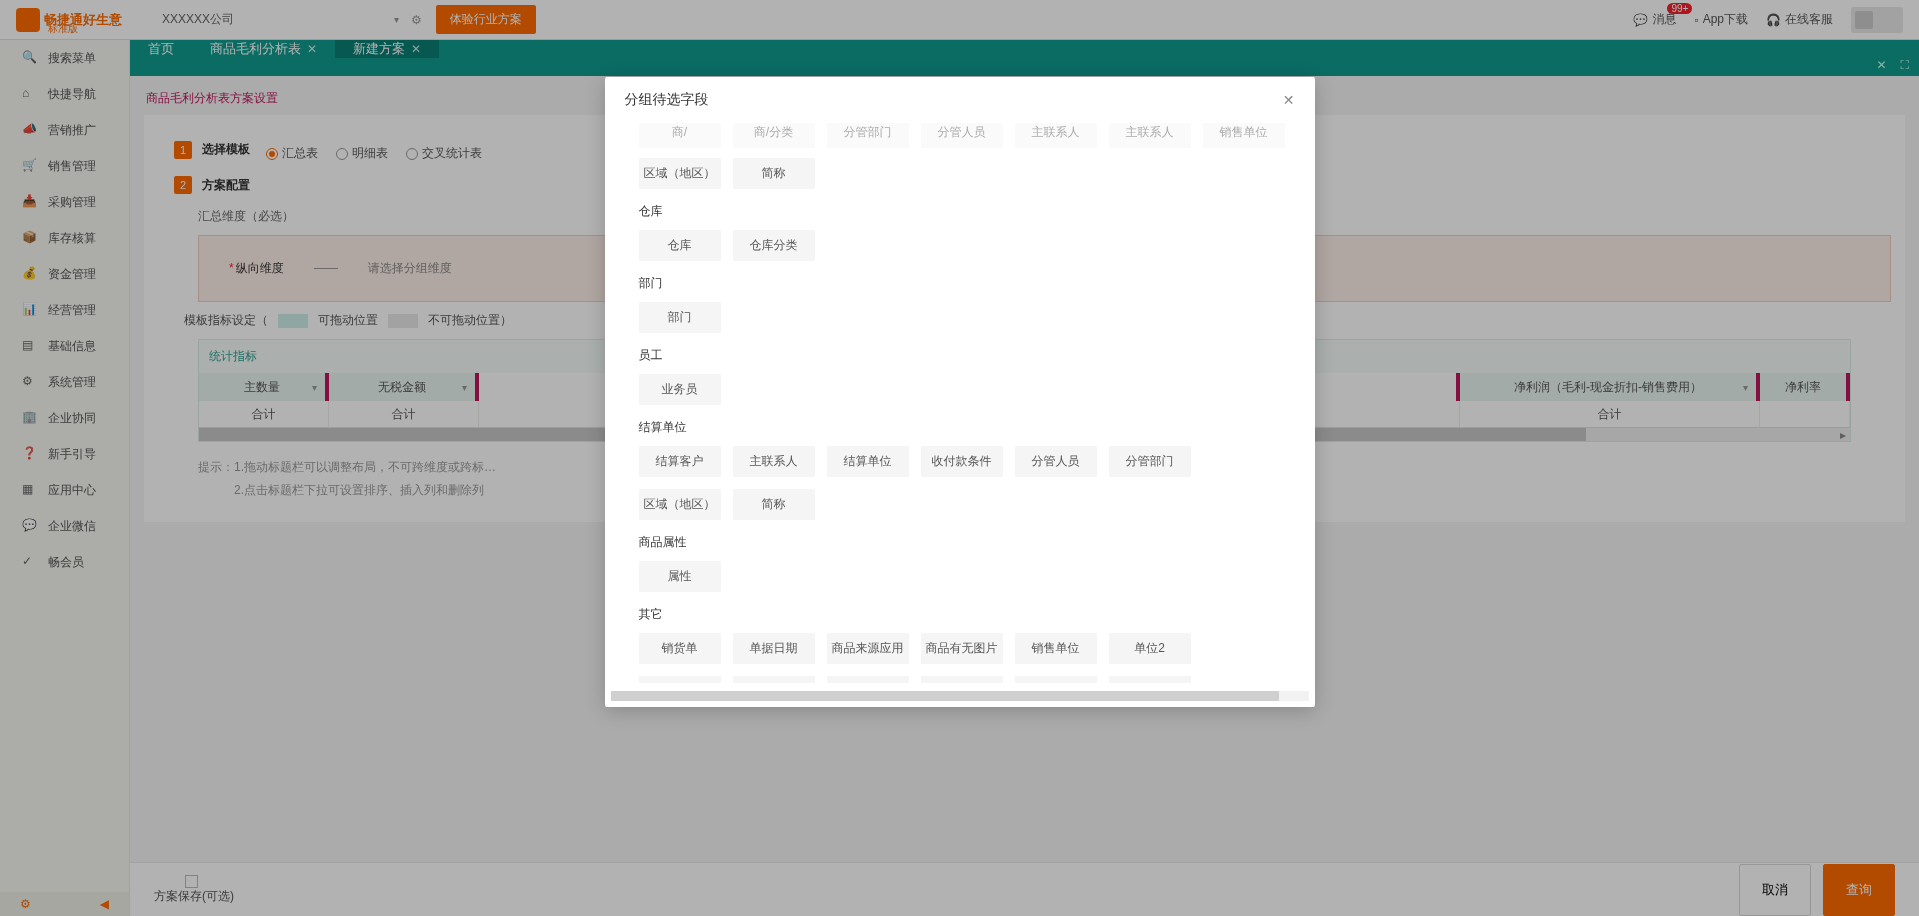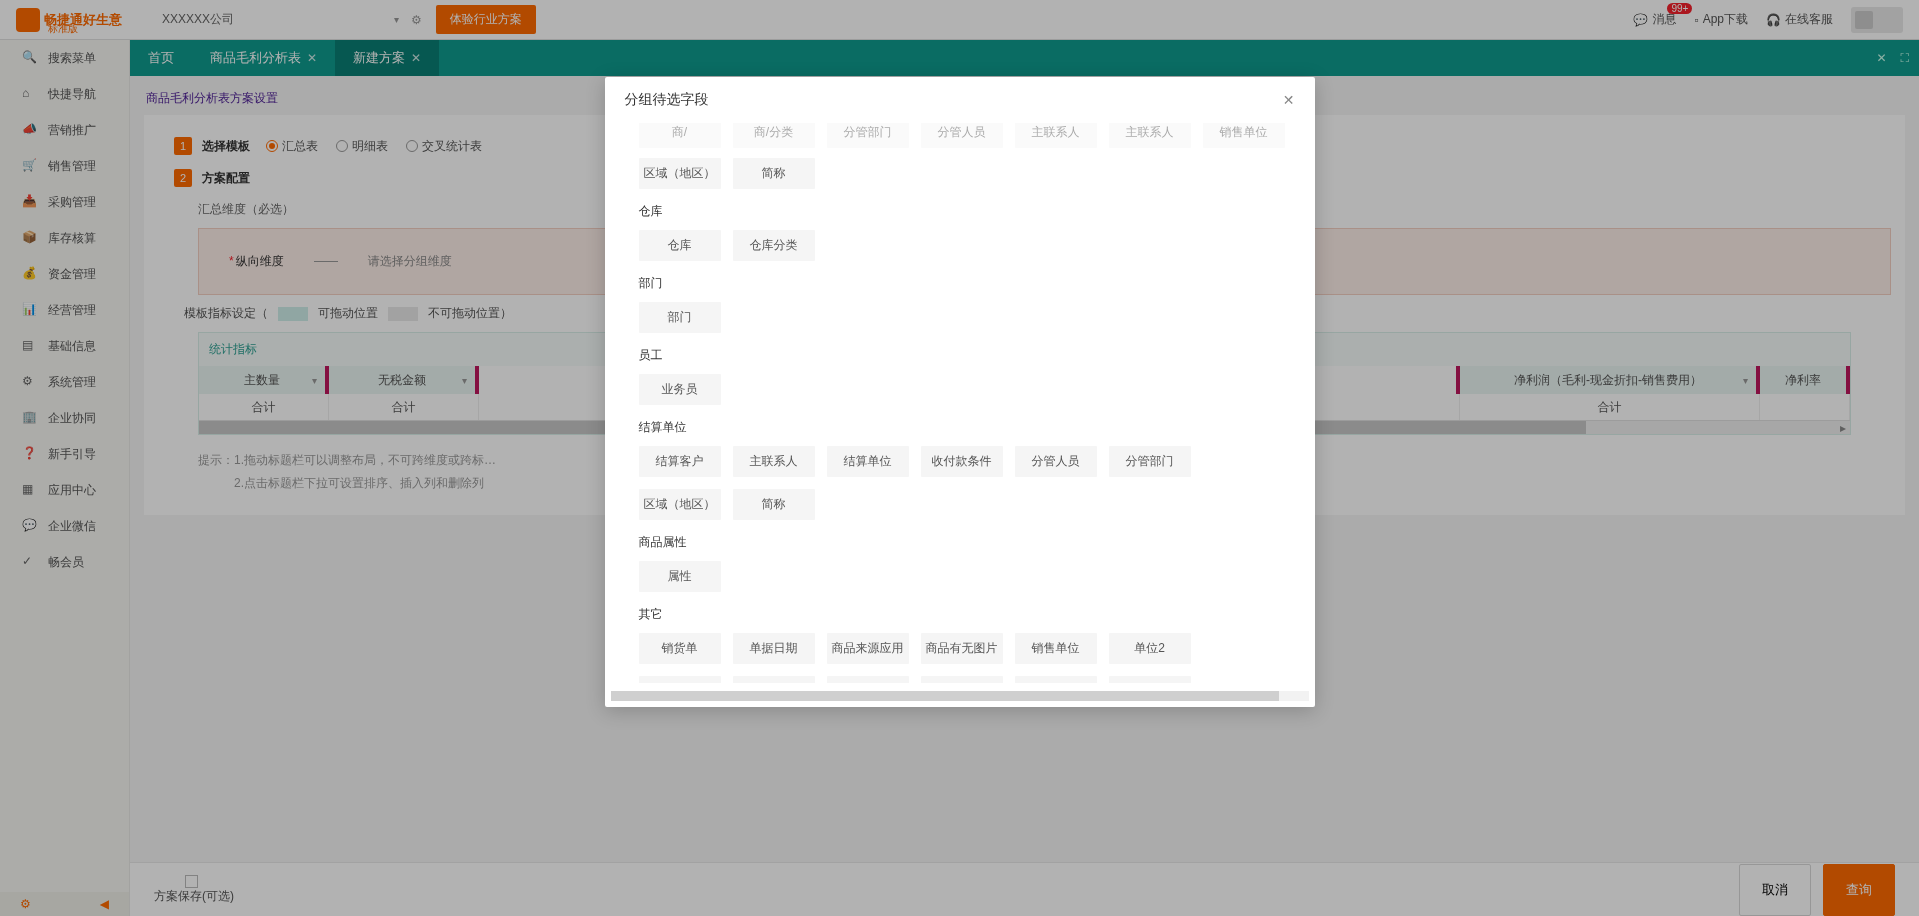--- a/index.html
+++ b/index.html
@@ -22,35 +22,35 @@
 .avatar-box { width: 52px; height: 26px; background: #e8e8e8; border-radius: 3px; display:flex; align-items:center; padding-left:4px;}
 .avatar-ico { width:18px;height:18px;background:#ccc;border-radius:2px;}
 
 
 .sidebar { position: absolute; top: 40px; left: 0; width: 130px; bottom: 0; background: #f7f7f3; border-right: 1px solid #e8e8e6; }
 .sb-item { display: flex; align-items: center; gap: 10px; height: 36px; padding-left: 22px; color: #555; cursor: pointer; }
 .sb-icon { width: 16px; height: 16px; display: inline-block; color:#666; }
 .sb-footer { position: absolute; bottom: 0; left: 0; right: 0; height: 24px; background: #efefe9; display: flex; align-items: center; justify-content: space-between; padding: 0 20px; color: #ff6a00; }
 
 
-.tabsbar { position: absolute; top: 40px; left: 130px; right: 0; height: 36px; background: #0f9b8e; display: flex; align-items: stretch; }
+.tabsbar { position: absolute; top: 40px; left: 130px; right: 0; height: 36px; background: #0f9b8e; display: flex; align-items: stretch; flex-direction: column; }
 .tab { padding: 0 18px; display: flex; align-items: center; color: #fff; cursor: pointer; font-size: 13px; gap: 6px; }
 .tab.active { background: #0a7f74; }
 .tab-close { font-size: 12px; opacity: .8; cursor: pointer; }
 .tabs-right { margin-left: auto; display: flex; align-items: center; padding-right: 10px; gap: 14px; color: #cfe; }
 .tabs-right span{cursor:pointer;}
 
 
 .content { position: absolute; top: 76px; left: 130px; right: 0; bottom: 0; background: #f5f5f5; padding: 10px 14px 0 14px; }
 .panel { background: #fff; padding: 12px 14px 20px 14px; }
 .step-row { display: flex; align-items: center; gap: 10px; margin: 10px 0 14px 16px; }
 .step-num { background: #ff6a00; color: #fff; width: 18px; height: 18px; display: inline-flex; align-items: center; justify-content: center; font-size: 11px; border-radius: 2px; }
 .step-title { font-weight: bold; }
 .radio-group { display: flex; gap: 18px; margin-left: 6px; }
-.radio { display: flex; align-items: center; gap: 4px; cursor: pointer; color: #555; }
+.radio { display: flex; align-items: center; gap: 4px; cursor: pointer; color: #555; margin-top: 8px; }
 .rdot { width: 12px; height: 12px; border-radius: 50%; border: 1px solid #999; position: relative; }
 .rdot.sel { border-color: #ff6a00; }
 .rdot.sel::after { content: ''; position: absolute; inset: 2px; background: #ff6a00; border-radius: 50%; }
 
 .req-label { color: #666; margin-left: 40px; margin-top: 6px; }
 .dim-box { margin: 10px 0 10px 40px; border: 1px solid #f3cfc2; background: #fdeee8; padding: 24px 30px; display: flex; align-items: center; gap: 20px; }
 .red-star { color: #f5222d; margin-right: 2px; }
 .dim-line { display: inline-block; width: 24px; border-top: 1px solid #999; vertical-align: middle; margin: 0 10px; }
 .dim-hint { color: #888; }
 
@@ -214,21 +214,21 @@
           <span class="tab-close">✕</span>
         </div>
       </div>
   <div class="tabs-right">
     <span>✕</span>
     <span>⛶</span>
   </div>
 </div>
 
 <div class="content">
-  <div style="color:#4c1d95; padding:4px 0 8px 2px;">商品毛利分析表方案设置</div>
+  <div style="color:#be185d; padding:4px 0 8px 2px;">商品毛利分析表方案设置</div>
   <div class="panel">
     <div class="step-row">
       <span class="step-num">1</span>
       <span class="step-title">选择模板</span>
       <div class="radio-group">
         <label class="radio">
               <span class="rdot sel"></span>
               <span>汇总表</span>
             </label>
         <label class="radio">

